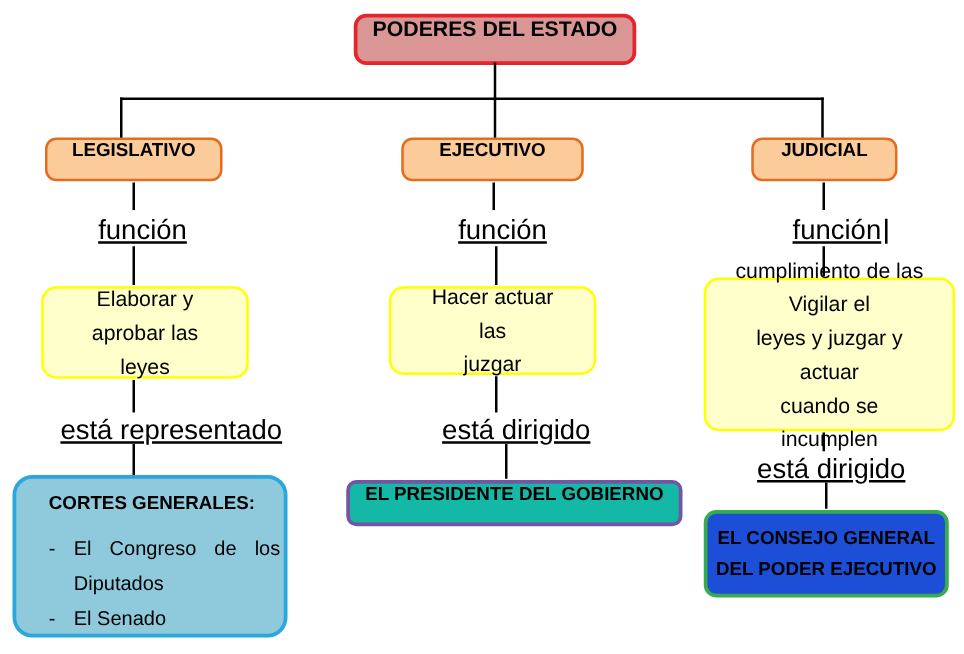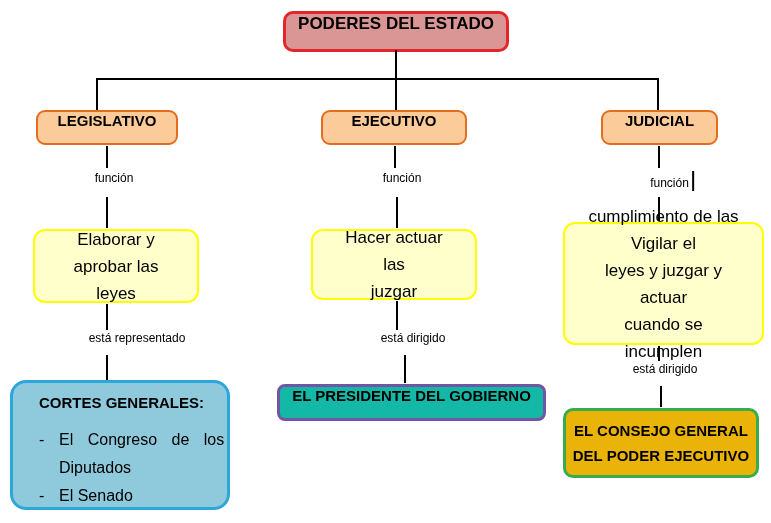--- a/index.html
+++ b/index.html
@@ -28,22 +28,23 @@
   .func-box {
     background:#FFFFCC; border:2.5px solid #FFFF00; border-radius:12px;
     font-size:17px; line-height:27px; flex-direction:column; padding:6px 20px;
   }
   .func-leg { left:33px;  top:229px; width:166px; height:74px; }
   .func-eje { left:311px; top:229px; width:166px; height:71px; }
   .func-jud { left:563px; top:222px; width:201px; height:123px; }
   .vline { position:absolute; width:2px; background:#000; }
   .hline { position:absolute; height:2px; background:#000; }
   .edge-label {
-    position:absolute; font-size:12px; white-space:nowrap;
+    position:absolute; font-size:22px; white-space:nowrap;
     transform:translateX(-50%);
+    text-decoration:underline;
   }
   .caret {
     display:inline-block; width:2px; height:20px; background:#000;
     margin-left:3px; vertical-align:-4px;
   }
   .cortes-box {
     left:10px; top:380px; width:220px; height:130px;
     background:#8FC9DC; border:3px solid #2BA7DB; border-radius:16px;
     display:block; text-align:left; padding:11px 2px 0 26px;
   }
@@ -51,21 +52,21 @@
   .cortes-item { display:flex; font-size:16px; line-height:28px; }
   .cortes-item .bullet { width:20px; flex:0 0 20px; }
   .stretch { word-spacing:10px; }
   .presidente-box {
     left:277px; top:384px; width:269px; height:37px;
     background:#14b8a6; border:3px solid #7356A3; border-radius:8px;
     font-weight:bold; font-size:15px;
   }
   .consejo-box {
     left:563px; top:408px; width:196px; height:70px;
-    background:#eab308; border:3px solid #36AC4F; border-radius:10px;
+    background:#1d4ed8; border:3px solid #36AC4F; border-radius:10px;
     font-weight:bold; font-size:15px; line-height:25px; flex-direction:column;
   }
 </style>
 </head>
 <body>
 
 <div class="canvas">
 
   <div class="box root-box">
     <span>PODERES DEL ESTADO</span>

